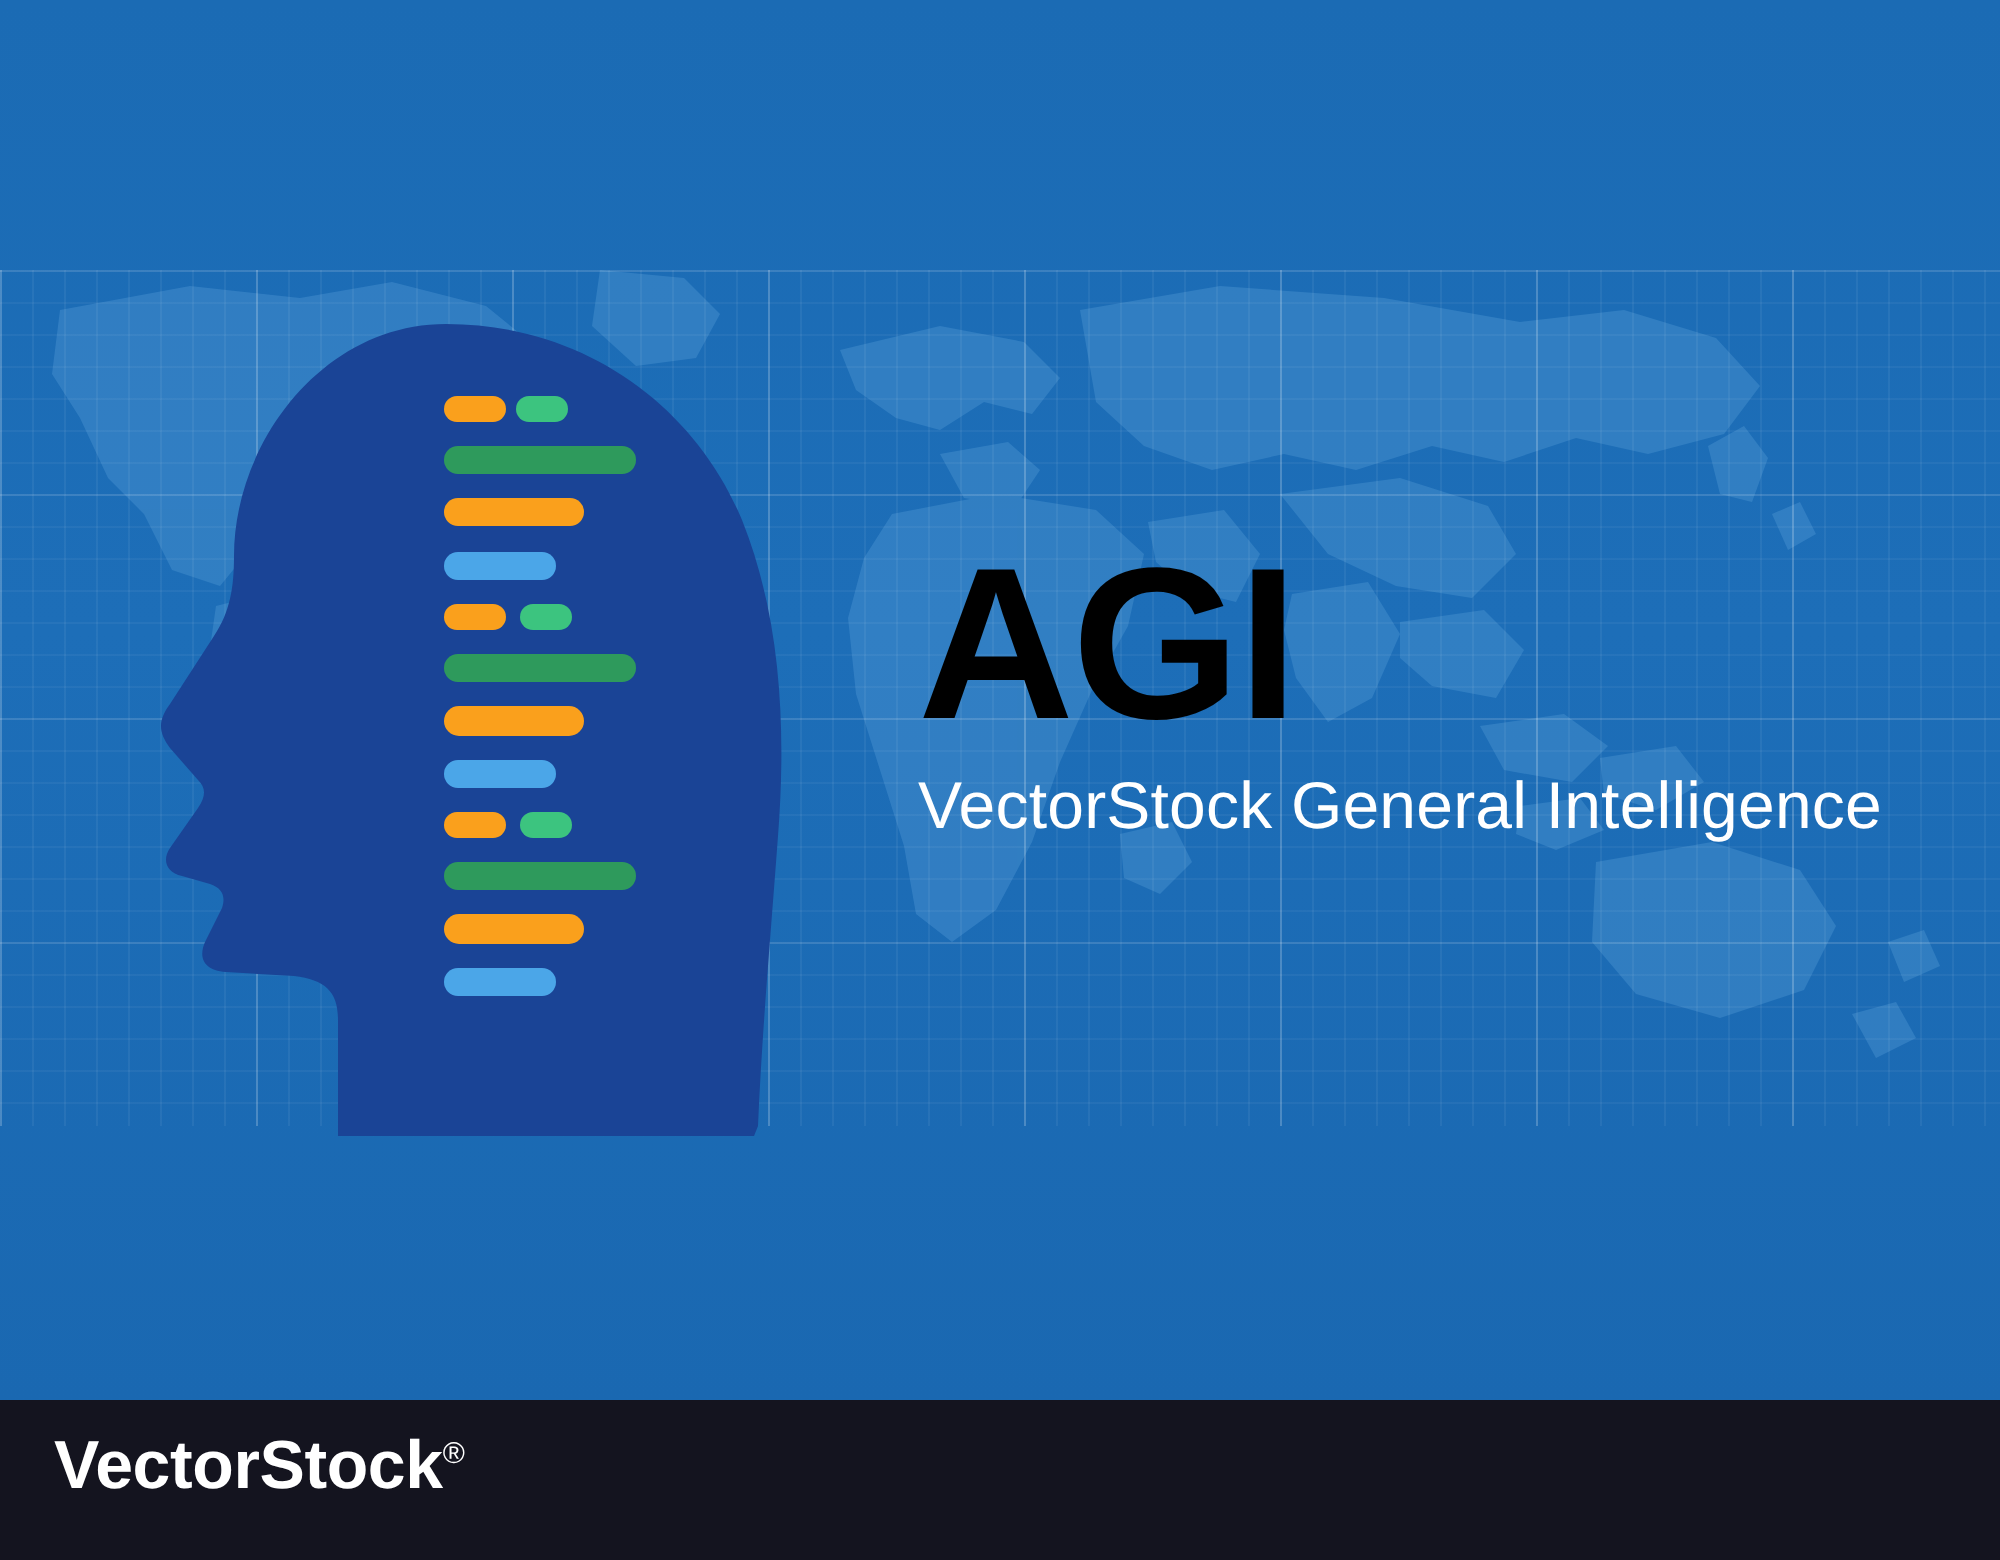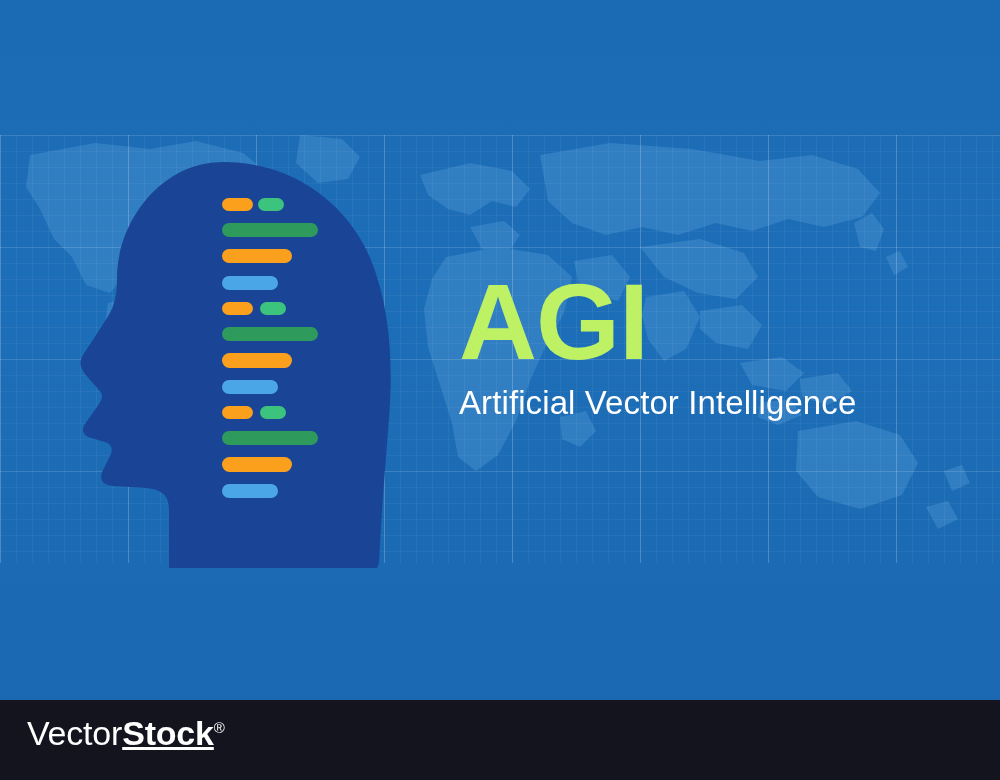--- a/index.html
+++ b/index.html
@@ -94,21 +94,21 @@
     left: 459px;
     top: 272px;
     width: 520px;
   }
   .title {
     margin: 0;
     font-size: 108px;
     line-height: 0.92;
     font-weight: 700;
     letter-spacing: -1px;
-    color: #bef264;
+    color: #000000;
   }
   .subtitle {
     margin: 14px 0 0 0;
     font-size: 33px;
     line-height: 1.1;
     font-weight: 400;
     letter-spacing: 0.1px;
     color: #ffffff;
   }
 
@@ -124,22 +124,22 @@
   .logo {
     position: absolute;
     left: 27px;
     top: 716px;
     color: #ffffff;
     font-size: 34px;
     line-height: 1;
     letter-spacing: -0.2px;
     white-space: nowrap;
   }
-  .logo .light { font-weight: 400; }
-  .logo .bold  { font-weight: 700; text-decoration: underline; }
+  .logo .light { font-weight: 700; }
+  .logo .bold  { font-weight: 700; }
   .logo .reg   { font-size: 15px; vertical-align: super; font-weight: 400; }
 
   .watermark {
     position: absolute;
     right: 22px;
     top: 728px;
     color: #ffffff;
     font-size: 23px;
     line-height: 1;
     letter-spacing: 0.1px;
@@ -248,21 +248,21 @@
           <div class="bar" style="left: 167px; top: 246px; width: 31px; height: 13px; background: rgb(250, 160, 28);"></div>
           <div class="bar" style="left: 205px; top: 246px; width: 26px; height: 13px; background: rgb(60, 196, 127);"></div>
           <div class="bar" style="left: 167px; top: 271px; width: 96px; height: 14px; background: rgb(46, 154, 92);"></div>
           <div class="bar" style="left: 167px; top: 297px; width: 70px; height: 15px; background: rgb(250, 160, 28);"></div>
           <div class="bar" style="left: 167px; top: 324px; width: 56px; height: 14px; background: rgb(75, 166, 232);"></div>
         </div>
     </div>
 
     <div class="headline">
       <h1 class="title">AGI</h1>
-      <p class="subtitle">Artificial Vector Intelligence</p>
+      <p class="subtitle">VectorStock General Intelligence</p>
     </div>
 
   </div>
 
   <div id="footer"></div>
 
   <div class="logo"><span class="light">Vector</span><span class="bold">Stock</span><span class="reg">®</span></div>
 
 
 </div>

